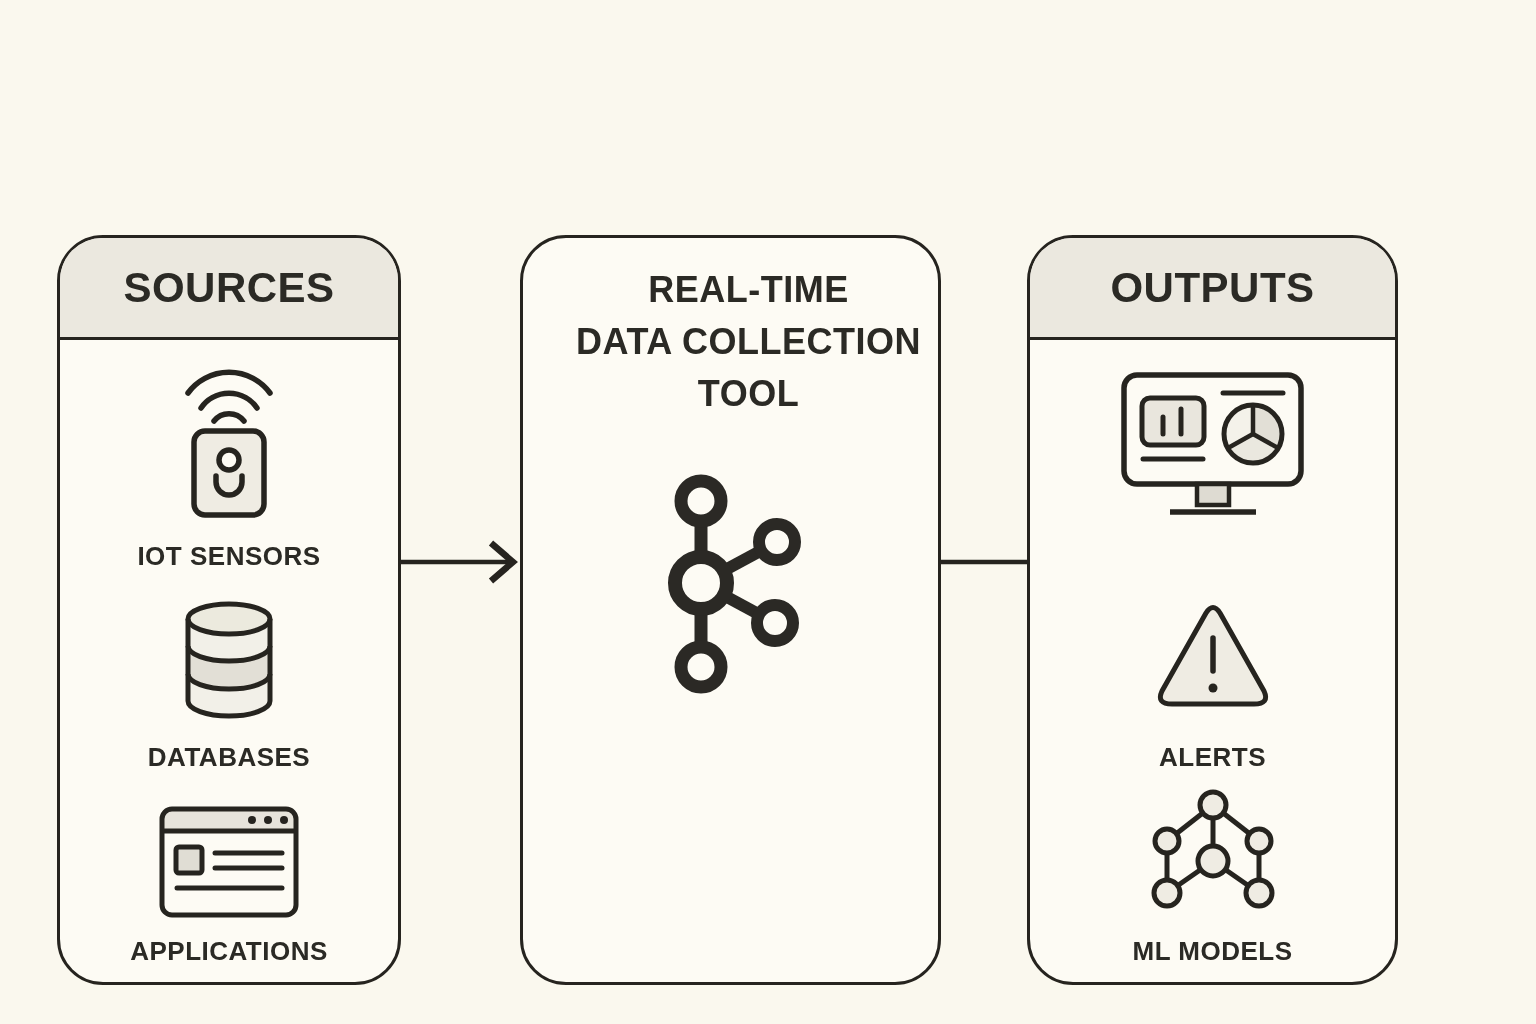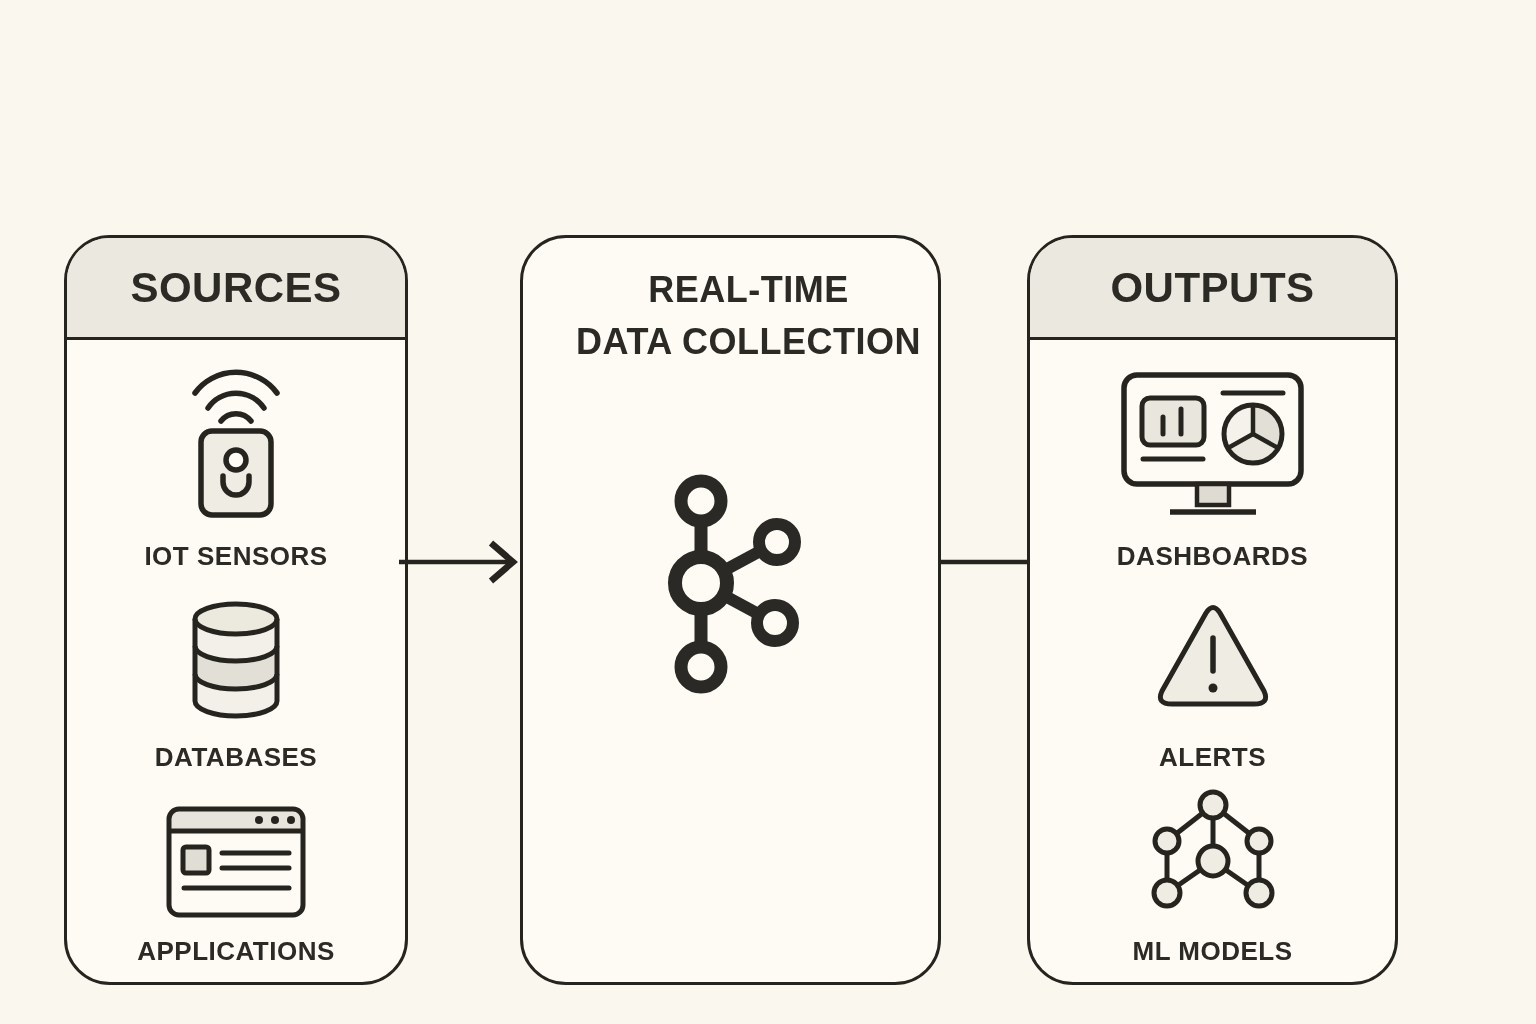--- a/index.html
+++ b/index.html
@@ -13,21 +13,21 @@
   }
   .title-block {
     position:absolute; top:38px; left:36px; width:1400px;
     text-align:center; font-weight:700; font-size:58px; line-height:73px;
     letter-spacing:-1px; color:#2b2a25;
   }
   .panel {
     position:absolute; top:235px; height:750px;
     background:#fdfbf4; border:3.5px solid #26241f; border-radius:46px;
   }
-  #panel-sources { left:57px;  width:344px;margin-left:7px; }
+  #panel-sources { left:57px;  width:344px; }
   #panel-tool    { left:520px; width:421px; }
   #panel-outputs { left:1027px; width:371px; }
   .panel-header {
     position:absolute; top:0; left:0; right:0; height:102px;
     background:#ebe8df; border-bottom:3.5px solid #26241f;
     border-radius:42px 42px 0 0;
     display:flex; align-items:center; justify-content:center;
     font-size:42px; font-weight:700; letter-spacing:0.5px; color:#2b2a25;
   }
   .icon-slot {
@@ -110,20 +110,21 @@
     <svg width="124" height="44" viewBox="0 0 124 44">
       <line x1="0" y1="22" x2="110" y2="22" stroke="#26241f" stroke-width="4.5"></line>
       <polyline points="92,3 114,22 92,41" fill="none" stroke="#26241f" stroke-width="6.5"></polyline>
     </svg>
   </div>
 
   <section class="panel" id="panel-tool">
     <div class="tool-title">
       <div>REAL-TIME</div>
       <div>DATA COLLECTION</div>
+      <div>TOOL</div>
     </div>
 
     <div class="icon-slot" style="top:232px; left:143px; right:auto">
       <svg width="140" height="230" viewBox="0 0 140 230">
         <g stroke="#2b2925" fill="none">
           <line x1="35" y1="31" x2="35" y2="113" stroke-width="13"></line>
           <line x1="35" y1="113" x2="35" y2="197" stroke-width="13"></line>
           <line x1="35" y1="113" x2="111" y2="72" stroke-width="12"></line>
           <line x1="35" y1="113" x2="109" y2="153" stroke-width="12"></line>
         </g>
@@ -162,21 +163,20 @@
         <path d="M133 63 L133 34 A29 29 0 0 1 158 77 Z" fill="#e2dfd6"></path>
         <path d="M133 63 L158 77 A29 29 0 0 1 108 77 Z" fill="#eae8df"></path>
         <circle cx="133" cy="63" r="29" fill="none" stroke="#26241f" stroke-width="5"></circle>
         <line x1="133" y1="63" x2="133" y2="34" stroke="#26241f" stroke-width="4.5"></line>
         <line x1="133" y1="63" x2="108" y2="77" stroke="#26241f" stroke-width="4.5"></line>
         <line x1="133" y1="63" x2="158" y2="77" stroke="#26241f" stroke-width="4.5"></line>
         <rect x="77" y="113" width="32" height="21" fill="#dedbd2" stroke="#26241f" stroke-width="4.5"></rect>
         <line x1="50" y1="141" x2="136" y2="141" stroke="#26241f" stroke-width="5.5"></line>
       </svg>
     </div>
-    <div class="item-label" style="top:300px">DASHBOARDS</div>
 
     <div class="icon-slot" style="top:363px">
       <svg width="120" height="115" viewBox="0 0 120 115">
         <path d="M53 12 Q60 1 67 12 L111 90 Q117 103 101 103 L19 103 Q3 103 9 90 Z" fill="#efece3" stroke="#26241f" stroke-width="5" stroke-linejoin="round"></path>
         <line x1="60" y1="37" x2="60" y2="70" stroke="#26241f" stroke-width="5.5" stroke-linecap="round"></line>
         <circle cx="60" cy="87" r="4.5" fill="#26241f"></circle>
       </svg>
     </div>
     <div class="item-label" style="top:501px">ALERTS</div>
 

